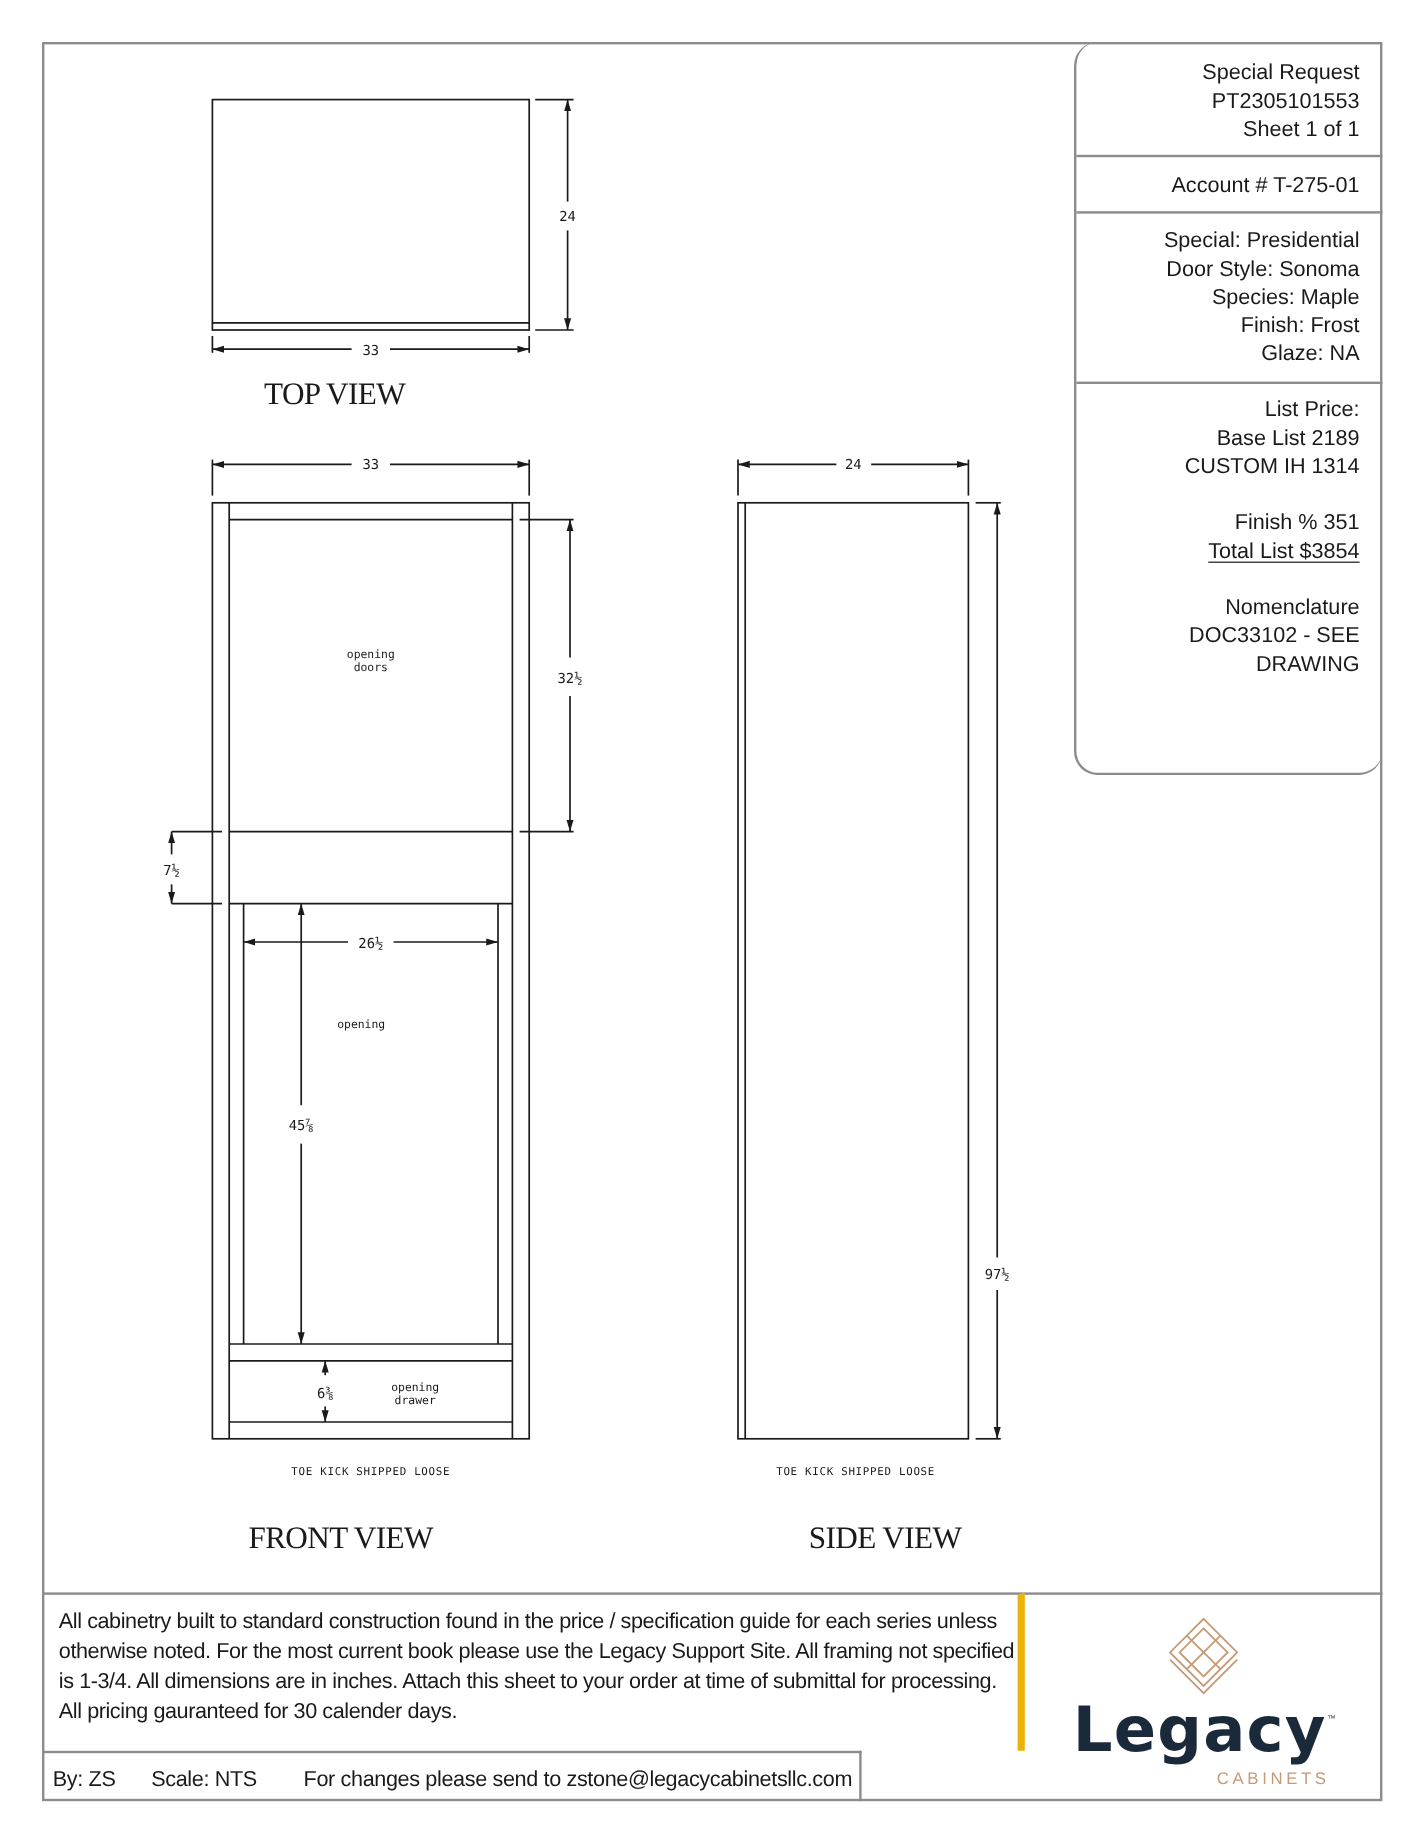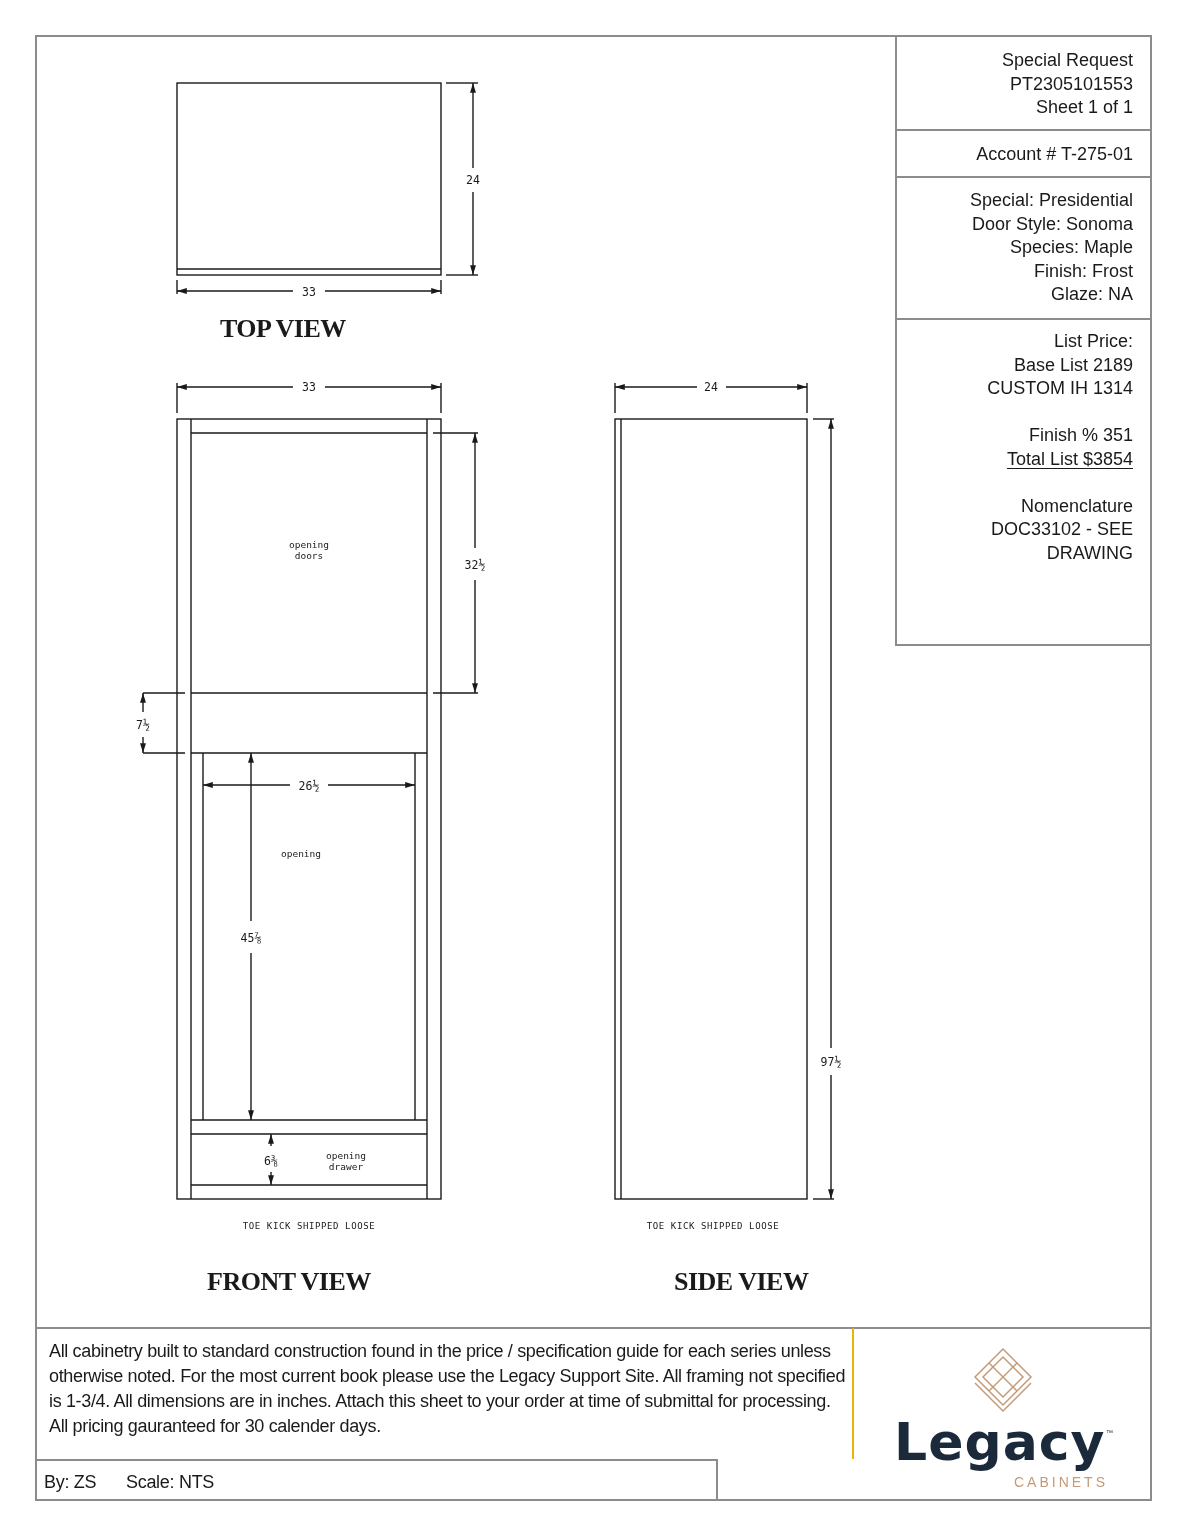--- a/index.html
+++ b/index.html
@@ -1,27 +1,27 @@
 <!DOCTYPE html>
 <html><head>
 <meta charset="utf-8">
 <style>
   html, body { margin: 0; padding: 0; background: #ffffff; }
   body { width: 1187px; height: 1536px; position: relative; overflow: hidden; font-family: "Liberation Sans", sans-serif; color: #1a1a1a; }
   .sheet { position: absolute; left: 35px; top: 35px; width: 1117px; height: 1466px; border: 2px solid #8c8c8c; box-sizing: border-box; }
-  .title-block { position: absolute; left: 895px; top: 35px; width: 257px; height: 611px; border-left: 2px solid #8c8c8c; border-bottom: 2px solid #8c8c8c; box-sizing: border-box; }
+  .title-block { position: absolute; left: 895px; top: 35px; width: 257px; height: 611px; border-left: 2px solid #8c8c8c; border-bottom: 2px solid #8c8c8c; box-sizing: border-box; border-radius: 20px; }
   .tb-section { position: absolute; left: 0; right: 0; text-align: right; padding-right: 19px; font-size: 18px; line-height: 23.5px; }
   .tb-divider { position: absolute; left: 0; right: 0; height: 0; border-top: 2px solid #8c8c8c; }
   .tb-line { display: block; white-space: nowrap; }
   .underline { text-decoration: underline; text-underline-offset: 3px; }
   .spacer { height: 23.5px; }
   svg.drawing { position: absolute; left: 0; top: 0; }
-  .view-title { position: absolute; font-family: "Liberation Serif", serif; font-weight: bold; font-size: 26px; letter-spacing: -0.5px; text-align: center; }
+  .view-title { position: absolute; font-family: "Liberation Serif", serif; font-weight: normal; font-size: 26px; letter-spacing: -0.5px; text-align: center; }
   .cad-text { font-family: "DejaVu Sans Mono", monospace; }
-  .footer-notes { position: absolute; left: 35px; top: 1327px; width: 819px; height: 132px; border-top: 2px solid #8c8c8c; border-right: 2px solid #eab308; box-sizing: border-box; }
+  .footer-notes { position: absolute; left: 35px; top: 1327px; width: 819px; height: 132px; border-top: 2px solid #8c8c8c; border-right: 6px solid #eab308; box-sizing: border-box; }
   .footer-notes p { margin: 0; position: absolute; left: 14px; top: 10px; width: 800px; font-size: 18px; line-height: 25px; letter-spacing: -0.35px; }
   .footer-meta { position: absolute; left: 35px; top: 1459px; width: 683px; height: 42px; border-top: 2px solid #8c8c8c; border-right: 2px solid #8c8c8c; box-sizing: border-box; font-size: 18px; }
   .footer-meta span { position: absolute; top: 11px; white-space: nowrap; letter-spacing: -0.3px; }
   .logo-box { position: absolute; left: 854px; top: 1327px; width: 298px; height: 174px; border-top: 2px solid #8c8c8c; box-sizing: border-box; padding-left: 12px; }
   .logo-word { position: absolute; left: 40px; top: 83px; font-family: "DejaVu Sans", sans-serif; font-size: 52px; font-weight: bold; color: #1b2a3a; letter-spacing: 1px; }
   .logo-tm { position: absolute; left: 252px; top: 100px; font-size: 7px; color: #1b2a3a; }
   .logo-sub { position: absolute; left: 160px; top: 145px; font-size: 14px; letter-spacing: 3px; color: #c49a77; }
 </style>
 </head>
 <body>
@@ -169,20 +169,21 @@
 <div class="view-title" style="left:220px; top:314px;">TOP VIEW</div>
 <div class="view-title" style="left:207px; top:1267px;">FRONT VIEW</div>
 <div class="view-title" style="left:674px; top:1267px;">SIDE VIEW</div>
 
 <div class="footer-notes">
   <p>All cabinetry built to standard construction found in the price / specification guide for each series unless otherwise noted. For the most current book please use the Legacy Support Site. All framing not specified is 1-3/4. All dimensions are in inches. Attach this sheet to your order at time of submittal for processing. All pricing gauranteed for 30 calender days.</p>
 </div>
 <div class="footer-meta">
   <span style="left:9px;">By: ZS</span>
   <span style="left:91px;">Scale: NTS</span>
+  <span style="left:218px;">For changes please send to zstone@legacycabinetsllc.com</span>
 </div>
 
 <div class="logo-box">
   <svg width="298" height="174" style="position:absolute;left:0;top:0;">
     <g stroke="#c49a77" stroke-width="1.5" fill="none">
       <path d="M149,20 L177,48 L149,76 L121,48 Z"></path>
       <path d="M149,28 L169,48 L149,68 L129,48 Z"></path>
       <path d="M121,54 L149,82 L177,54"></path>
       <path d="M135,34 L163,62"></path>
       <path d="M163,34 L135,62"></path>

